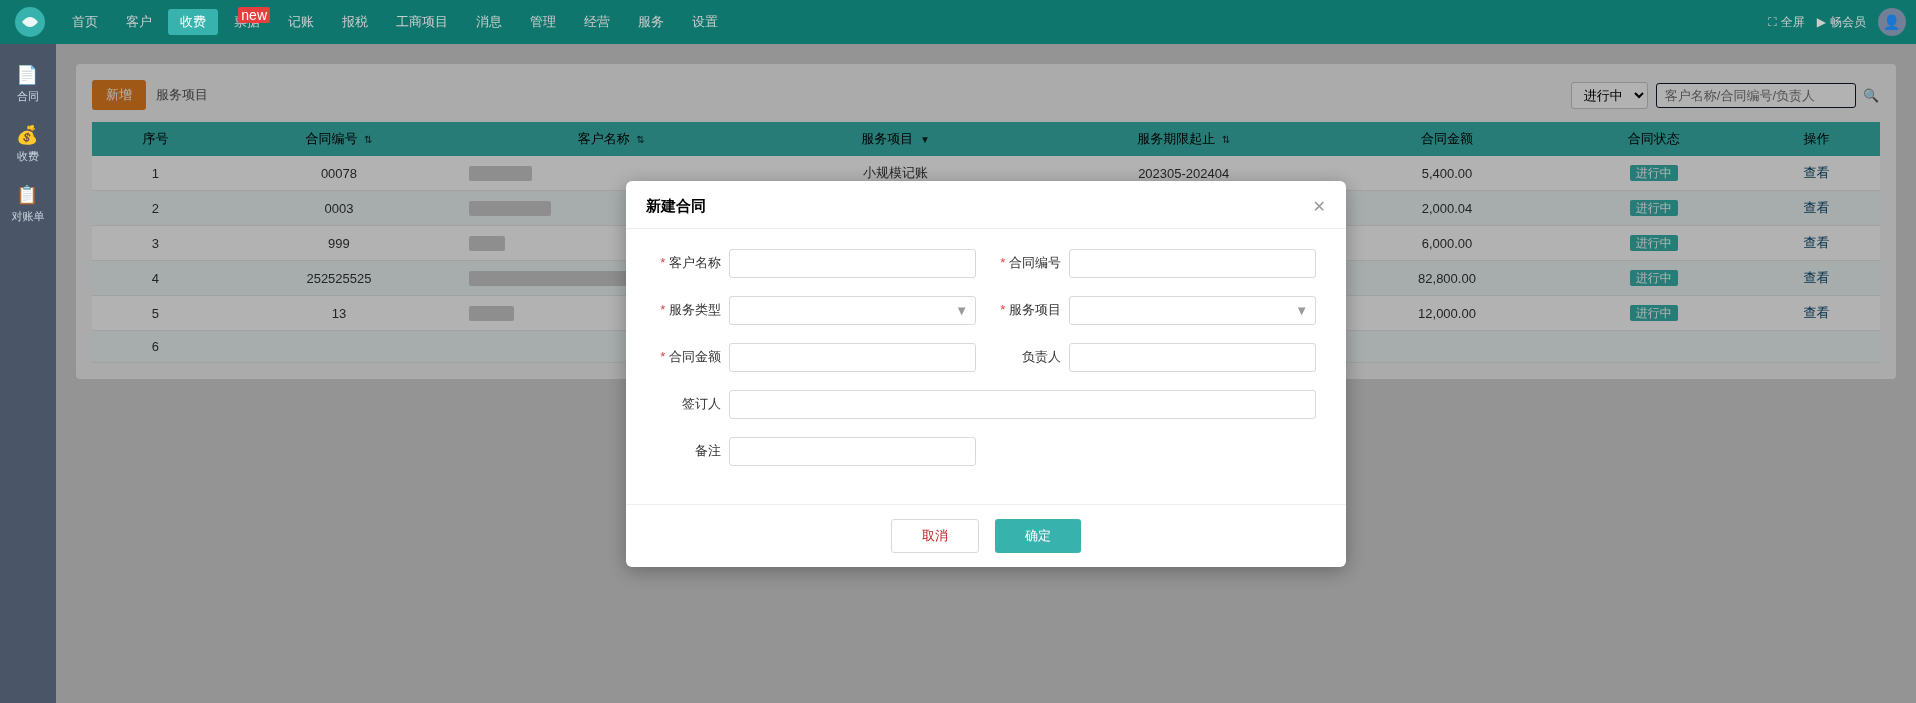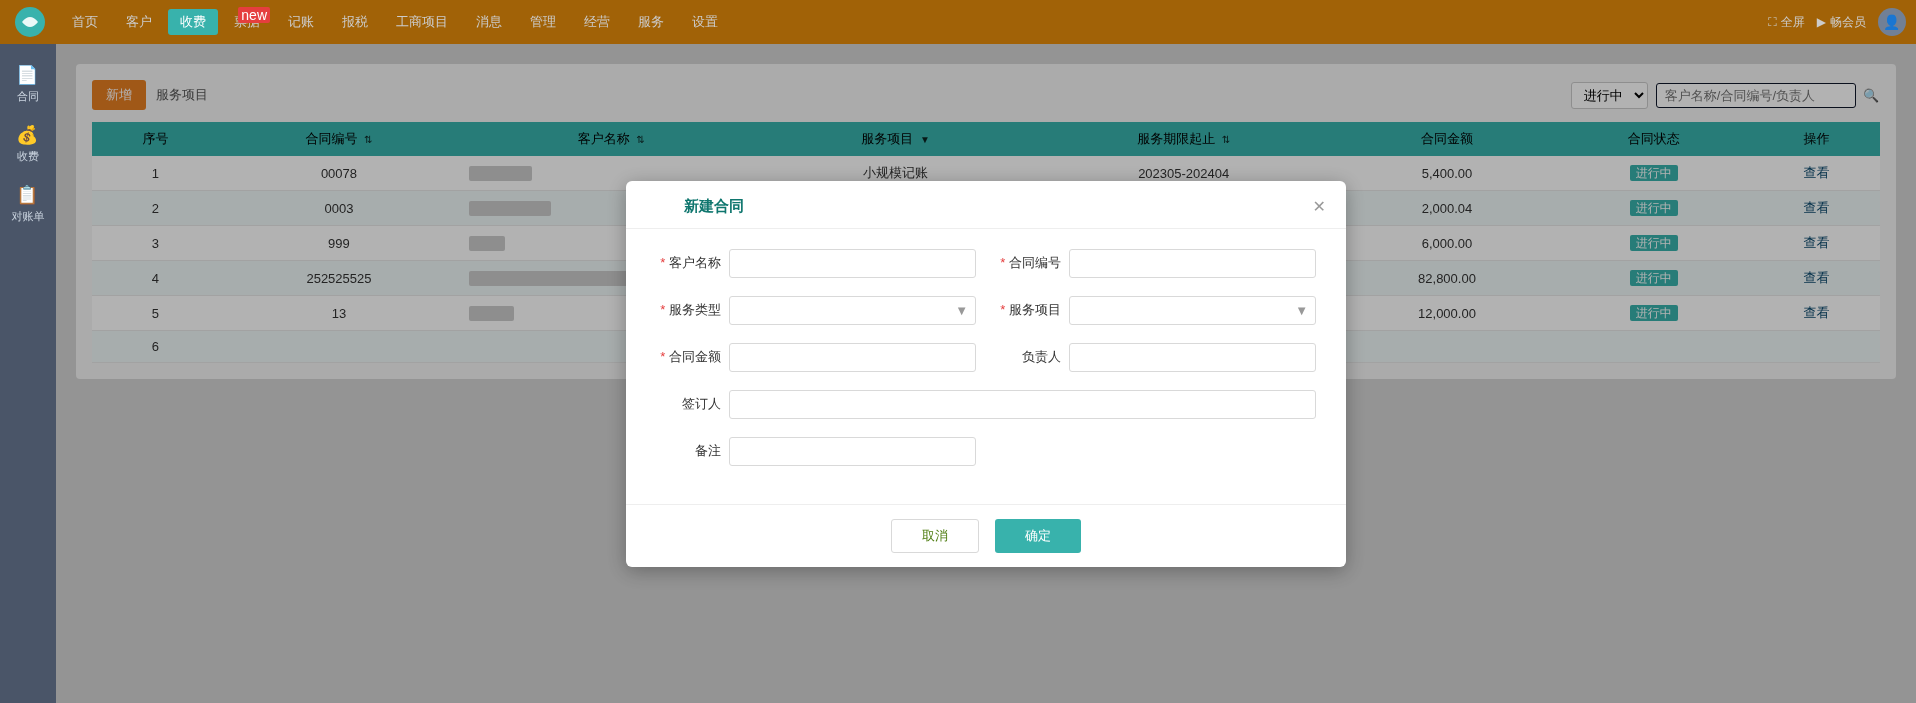--- a/index.html
+++ b/index.html
@@ -1,21 +1,21 @@
 <!DOCTYPE html>
 <html><head>
   <meta charset="utf-8">
   <style>
     * { box-sizing: border-box; margin: 0; padding: 0; }
     body { font-family: "Microsoft YaHei", Arial, sans-serif; font-size: 13px; background: #e0e0e0; overflow: hidden; width: 1916px; height: 703px; }
 
     
     .top-nav {
       height: 44px;
-      background: #a16207;
+      background: #0f766e;
       display: flex;
       align-items: center;
       padding: 0 10px;
       position: fixed;
       top: 0; left: 0; right: 0;
       z-index: 100;
     }
     .top-nav .logo {
       width: 40px;
       height: 40px;
@@ -208,22 +208,21 @@
     .dialog-header {
       padding: 16px 20px 12px;
       border-bottom: 1px solid #eee;
       display: flex;
       align-items: center;
       justify-content: space-between;
     }
     .dialog-title {
       font-size: 15px;
       font-weight: bold;
-      color: #0f766e;
-      margin-left: 38px;
+      color: #000000;
     }
     .dialog-close {
       cursor: pointer;
       color: #999;
       font-size: 16px;
     }
     .dialog-body {
       padding: 20px 30px;
     }
     .form-row {
@@ -286,21 +285,21 @@
       gap: 16px;
       border-top: 1px solid #eee;
     }
     .btn-cancel {
       background: #fff;
       border: 1px solid #d9d9d9;
       padding: 7px 30px;
       border-radius: 3px;
       cursor: pointer;
       font-size: 13px;
-      color: #4d7c0f;
+      color: #b91c1c;
     }
     .btn-confirm {
       background: #38b2ac;
       color: #fff;
       border: none;
       padding: 7px 30px;
       border-radius: 3px;
       cursor: pointer;
       font-size: 13px;
     }

